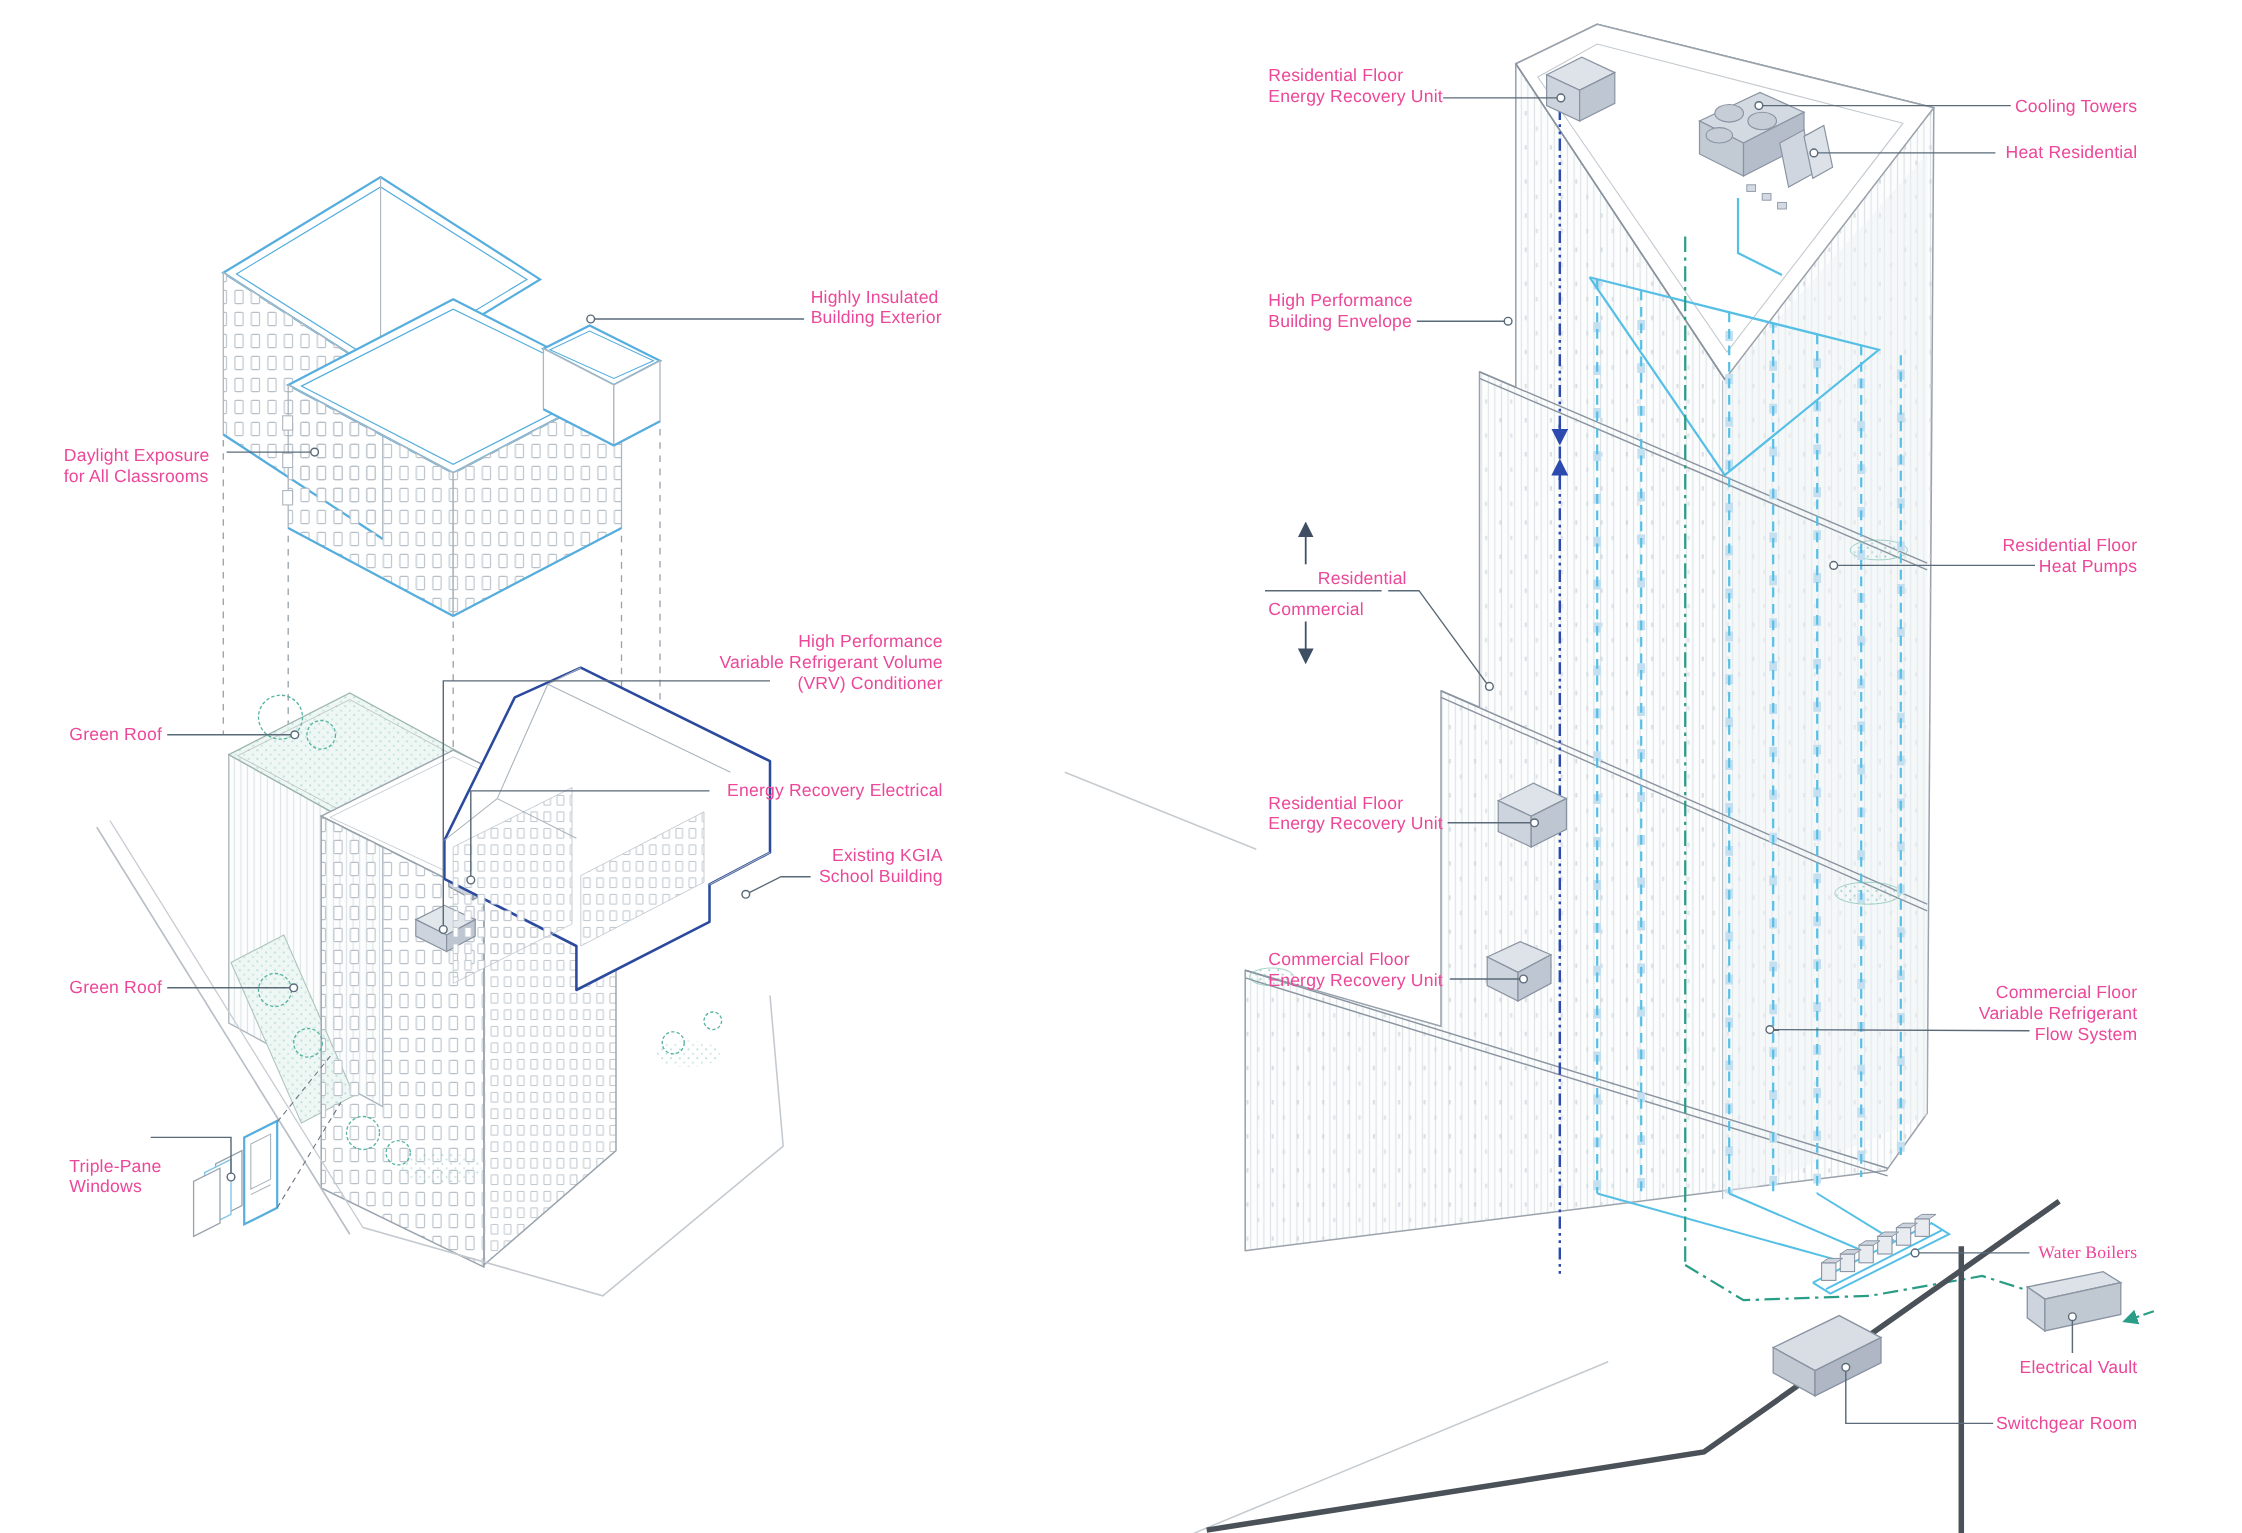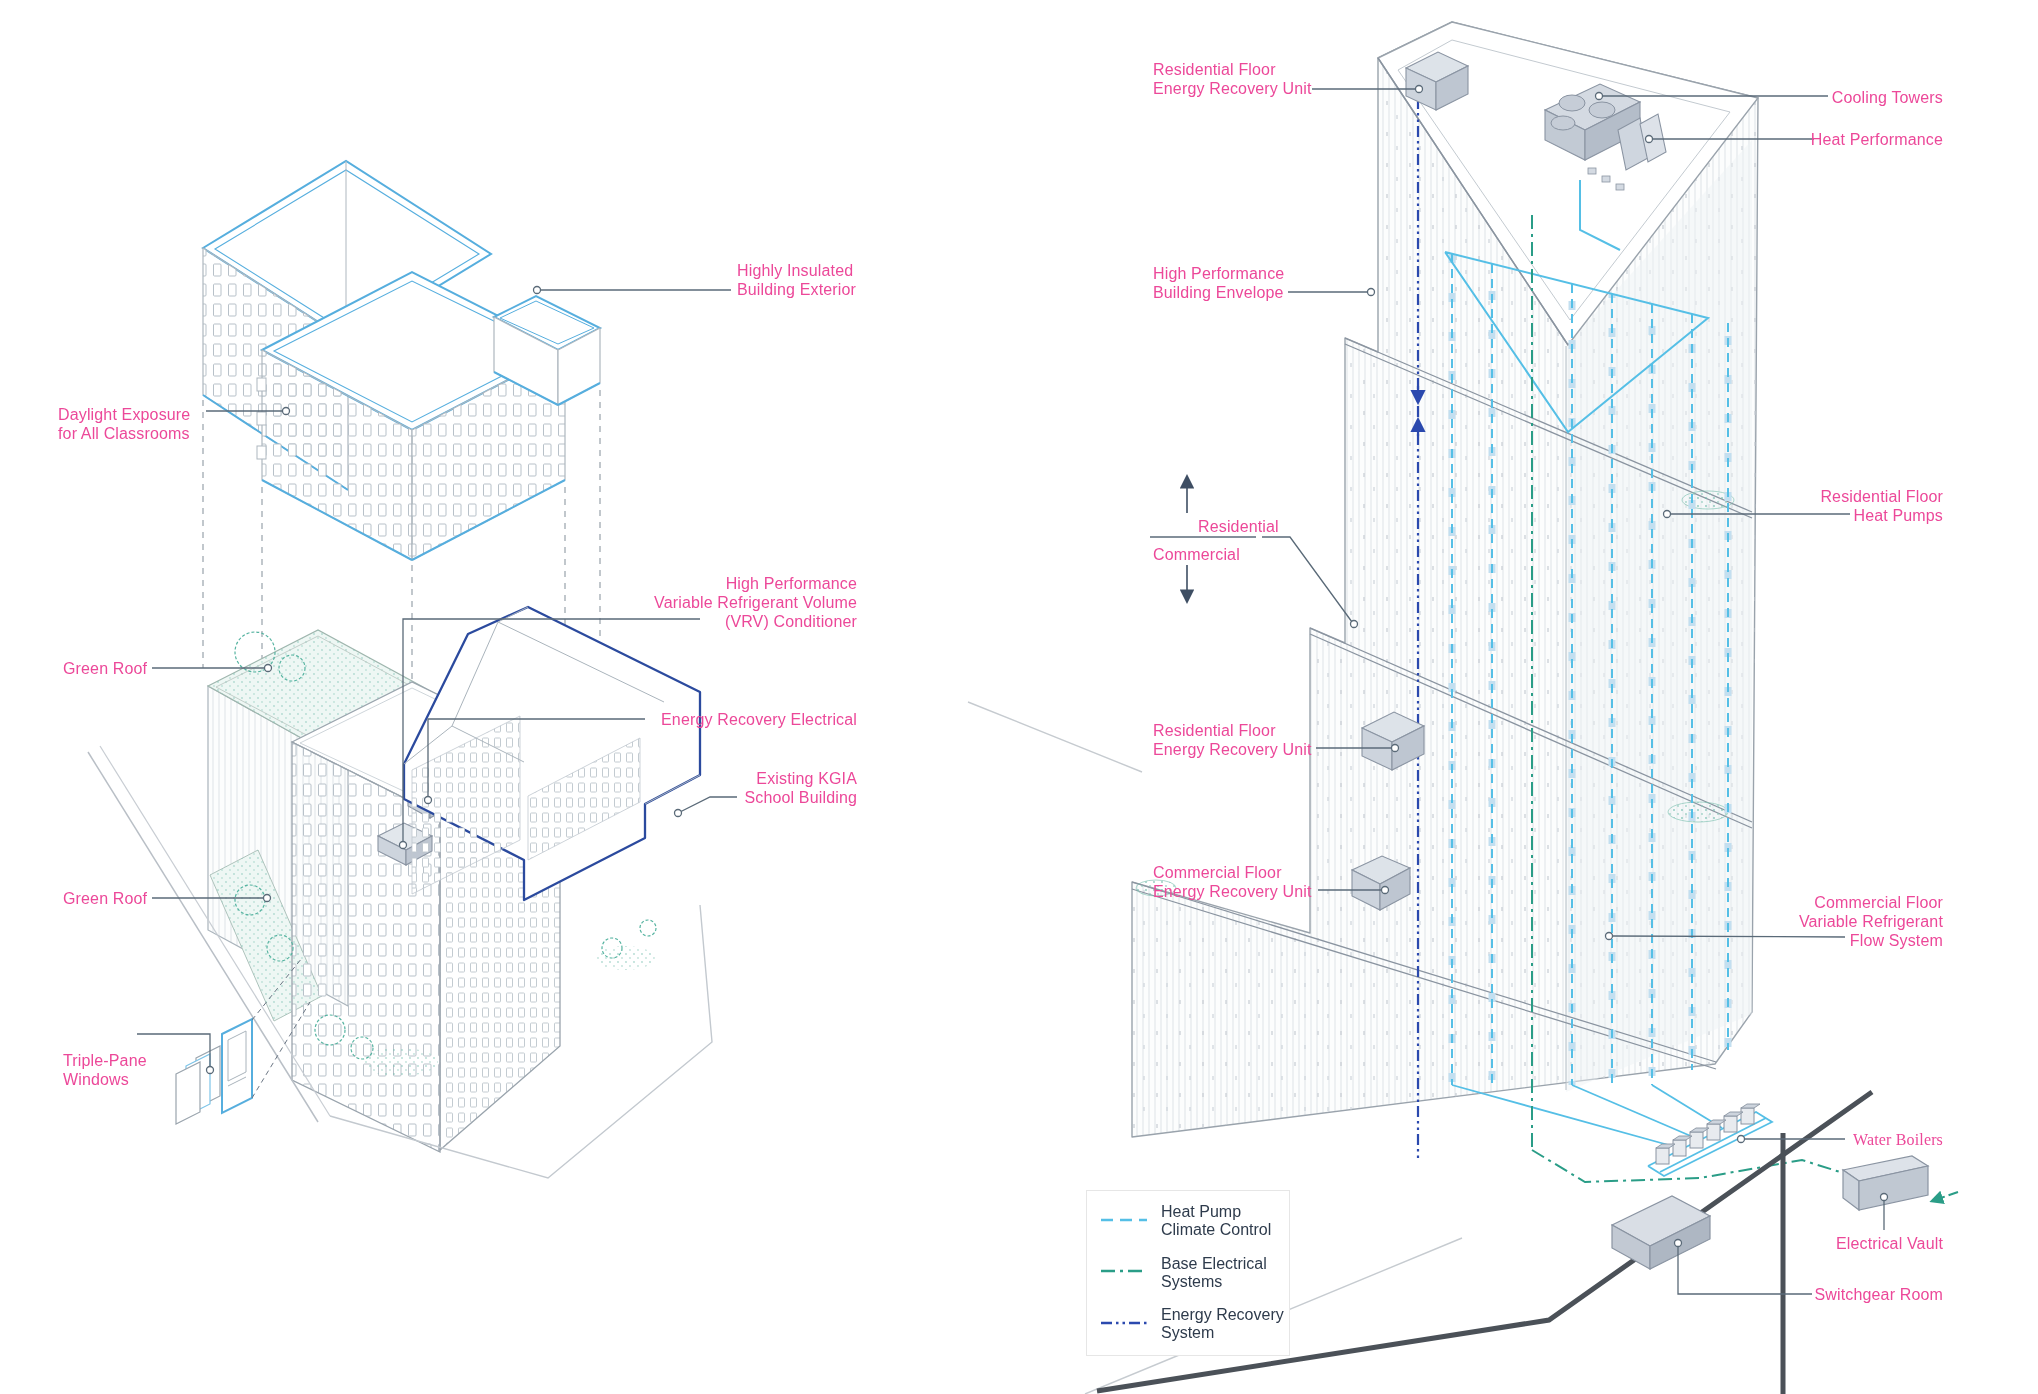--- a/index.html
+++ b/index.html
@@ -389,55 +389,32 @@
 <div class="lbl r" style="right:1181px;top:769px;">Existing KGIA
 School Building</div>
 <div class="lbl" style="left:63px;top:659px;">Green Roof</div>
 <div class="lbl" style="left:63px;top:889px;">Green Roof</div>
 <div class="lbl" style="left:63px;top:1007px;margin-top:44px;">Triple-Pane
 Windows</div>
 
 <div class="lbl" style="left:1153px;top:60px;">Residential Floor
 Energy Recovery Unit</div>
 <div class="lbl r" style="right:95px;top:88px;">Cooling Towers</div>
-<div class="lbl r" style="right:95px;top:130px;">Heat Performance</div>
+<div class="lbl r" style="right:95px;top:130px;">Heat Residential</div>
 <div class="lbl" style="left:1153px;top:264px;">High Performance
 Building Envelope</div>
 <div class="lbl" style="left:1153px;top:517px;margin-left:45px;">Residential</div>
 <div class="lbl" style="left:1153px;top:545px;">Commercial</div>
 <div class="lbl r" style="right:95px;top:487px;">Residential Floor
 Heat Pumps</div>
 <div class="lbl" style="left:1153px;top:721px;">Residential Floor
 Energy Recovery Unit</div>
 <div class="lbl" style="left:1153px;top:863px;">Commercial Floor
 Energy Recovery Unit</div>
 <div class="lbl r" style="right:95px;top:893px;">Commercial Floor
 Variable Refrigerant
 Flow System</div>
 <div class="lbl r" style="right:95px;top:1130px;font-family:Liberation Serif, serif;">Water Boilers</div>
 <div class="lbl r" style="right:95px;top:1234px;">Electrical Vault</div>
 <div class="lbl r" style="right:95px;top:1285px;">Switchgear Room</div>
 
-<div class="legend">
-  <div class="row" style="top:0;">
-    <svg class="sample" style="top:25px;" width="46" height="8">
-      <line x1="0" y1="4" x2="46" y2="4" stroke-width="2.4" stroke-dasharray="12 7" stroke="#55bfe6"></line>
-    </svg>
-    <div class="ltxt" style="top:12px;">Heat Pump
-Climate Control</div>
-  </div>
-  <div class="row" style="top:0;">
-    <svg class="sample" style="top:76px;" width="46" height="8">
-      <line x1="0" y1="4" x2="46" y2="4" stroke-width="2.4" stroke-dasharray="14 5 3 5" stroke="#2a9d87"></line>
-    </svg>
-    <div class="ltxt" style="top:64px;">Base Electrical
-Systems</div>
-  </div>
-  <div class="row" style="top:0;">
-    <svg class="sample" style="top:128px;" width="46" height="8">
-      <line x1="0" y1="4" x2="46" y2="4" stroke-width="2.4" stroke-dasharray="11 4 2.5 4 2.5 4" stroke="#2b49ae"></line>
-    </svg>
-    <div class="ltxt" style="top:115px;">Energy Recovery
-System</div>
-  </div>
+
 </div>
 
-</div>
-
 </body></html>

